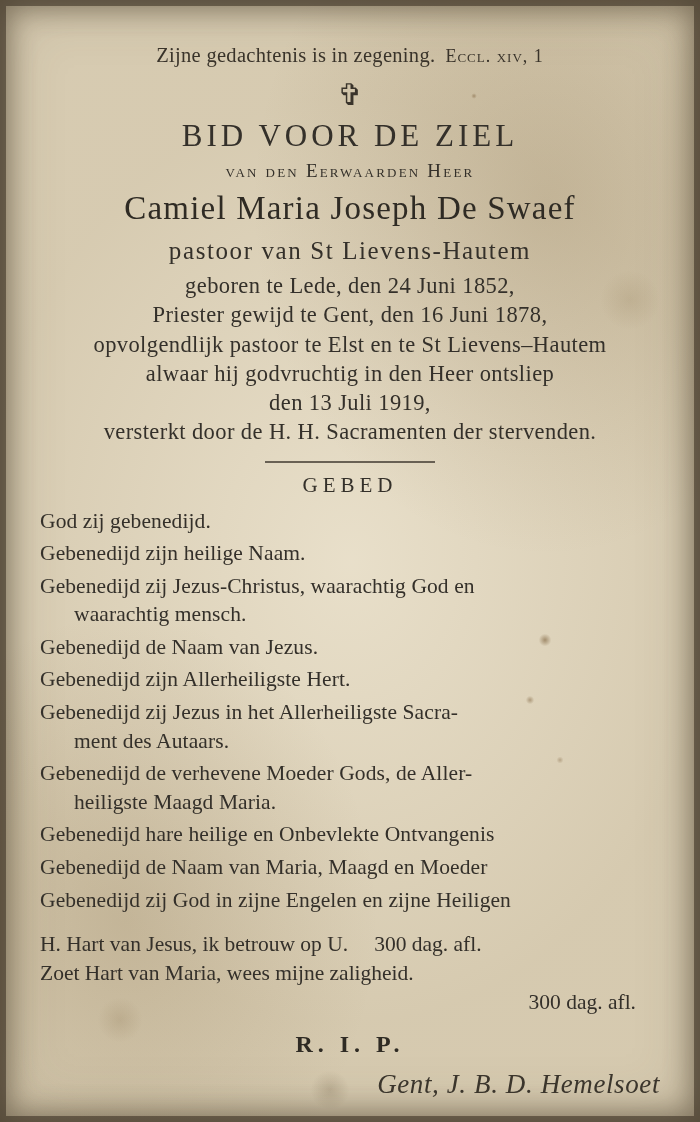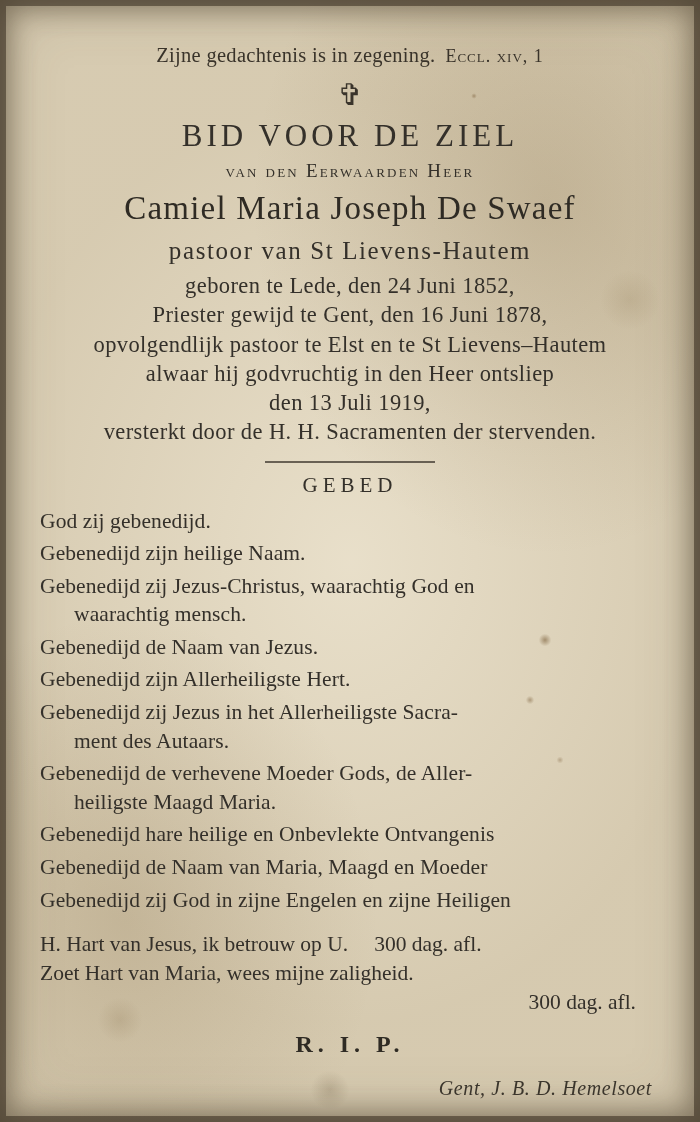--- a/index.html
+++ b/index.html
@@ -174,24 +174,24 @@
     text-align: center;
     font-size: 24px;
     letter-spacing: 5px;
     font-weight: bold;
     margin-top: 14px;
     color: #2f2b24;
   }
 
   .printer {
     position: absolute;
-    right: 48px;
+    right: 40px;
     bottom: 22px;
     font-style: italic;
-    font-size: 20px;
+    font-size: 27px;
     letter-spacing: 0.6px;
     color: #3b352c;
     z-index: 5;
     margin-top: 18px;
   }
 </style>
 </head>
 <body>
 
 <div id="card">

